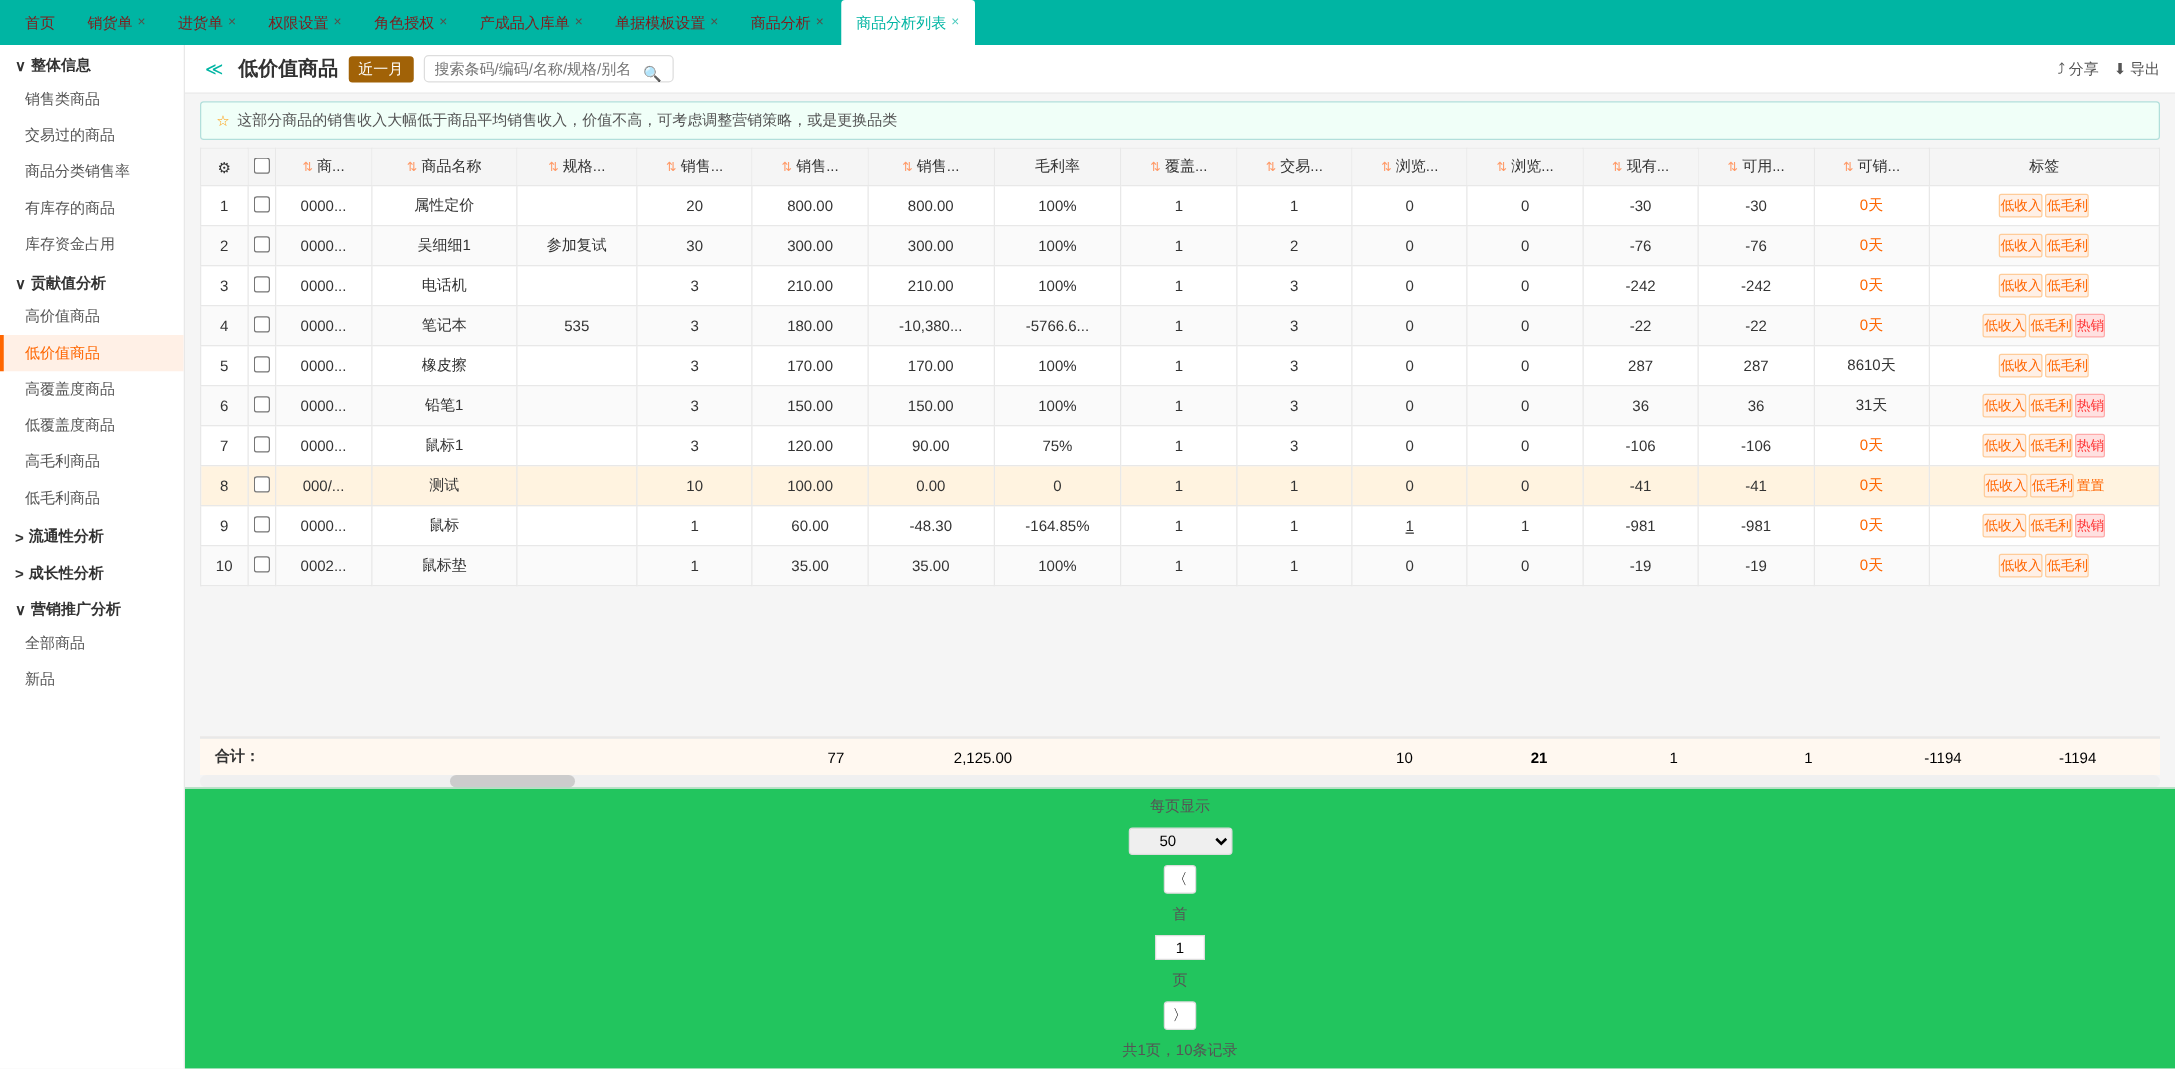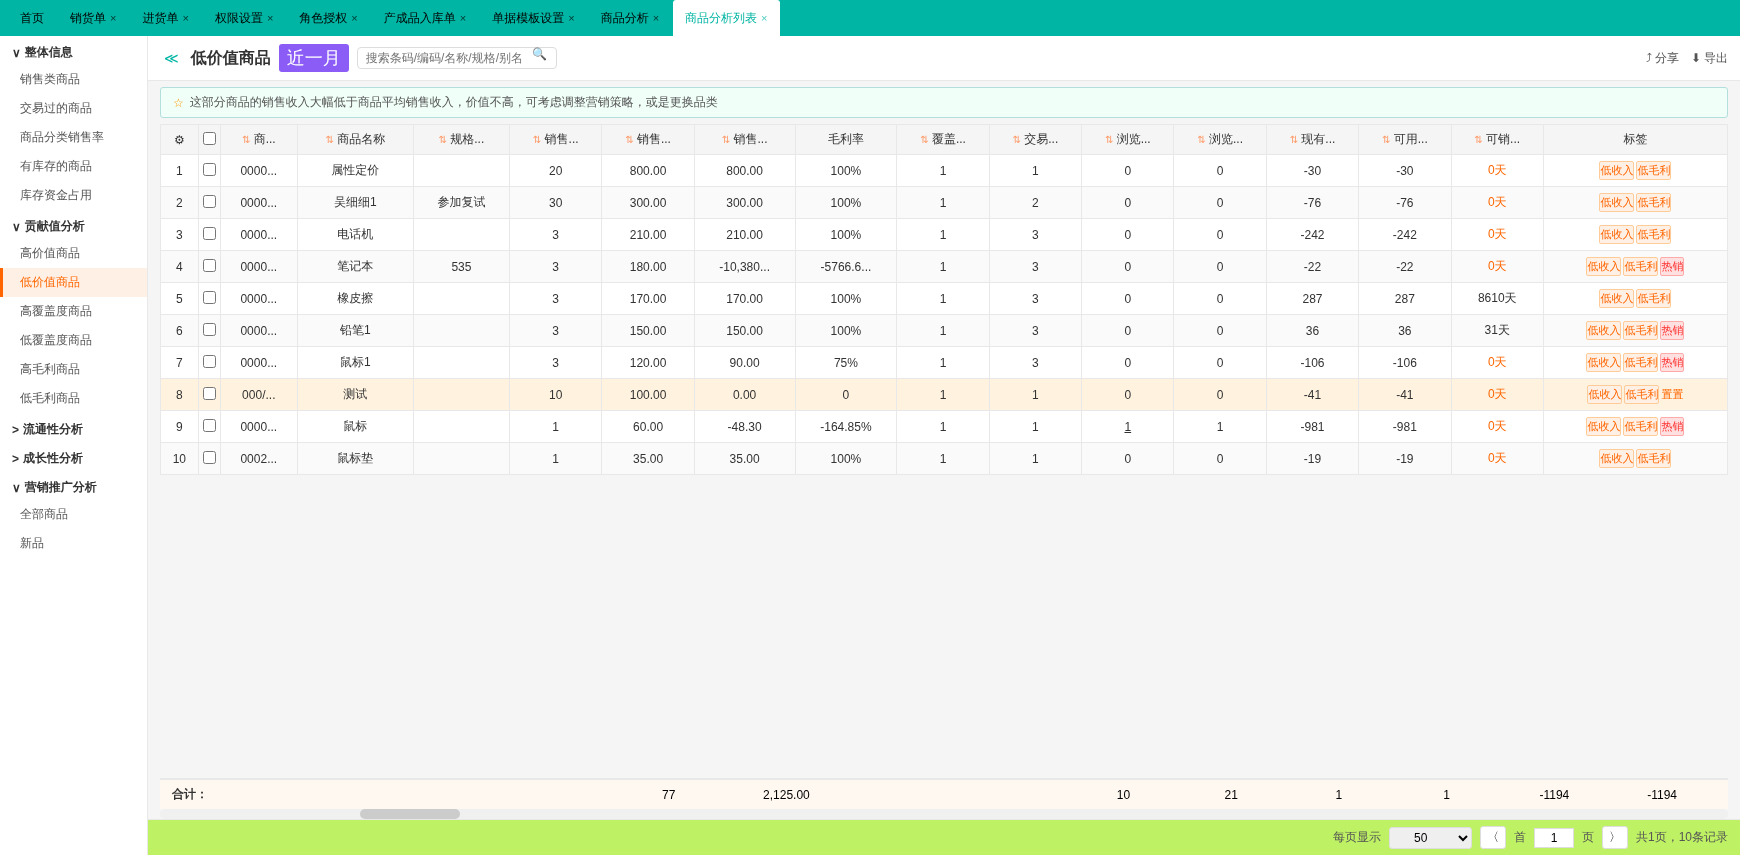--- a/index.html
+++ b/index.html
@@ -8,21 +8,21 @@
     
     .top-nav {
       background: #00b5a3;
       height: 36px;
       display: flex;
       align-items: center;
       padding: 0 8px;
       gap: 2px;
     }
     .nav-item {
-      color: #000000;
+      color: #7f1d1d;
       padding: 4px 12px;
       cursor: pointer;
       border-radius: 3px 3px 0 0;
       white-space: nowrap;
       height: 36px;
       display: flex;
       align-items: center;
       gap: 4px;
     }
     .nav-item.active { background: #fff; color: #00b5a3; }
@@ -71,27 +71,27 @@
     .content-header {
       display: flex;
       align-items: center;
       padding: 8px 12px;
       background: #fff;
       border-bottom: 1px solid #e8e8e8;
       gap: 8px;
     }
     .page-title { font-size: 16px; font-weight: bold; color: #333; }
     .tag-btn {
-      background: #8b5cf6;
+      background: #a16207;
       color: #fff;
       border: none;
       border-radius: 3px;
       padding: 2px 8px;
       cursor: pointer;
-      font-size: 18px;
+      font-size: 12px;
     }
     .search-box {
       border: 1px solid #ddd;
       border-radius: 4px;
       padding: 3px 8px;
       width: 200px;
       outline: none;
       color: #999;
     }
     .search-icon { color: #f96; cursor: pointer; margin-left: -24px; }
@@ -187,23 +187,24 @@
       align-items: center;
     }
     .footer-cell { text-align: center; padding: 0 4px; }
 
     
     .pagination {
       display: flex;
       align-items: center;
       justify-content: flex-end;
       padding: 6px 12px;
-      background: #bef264;
+      background: #22c55e;
       border-top: 1px solid #e8e8e8;
       gap: 8px;
+      flex-direction: column;
     }
     .pagination-label { color: #555; }
     .pagination-select {
       border: 1px solid #ddd;
       border-radius: 3px;
       padding: 2px 20px;
     }
     .pagination-btn {
       border: 1px solid #ddd;
       background: #fff;
@@ -347,21 +348,21 @@
       <span>新品</span>
     </div>
   </div>
 
   <div class="content">
 
     <div class="content-header">
       <span class="collapse-btn">≪</span>
       <span class="page-title">低价值商品</span>
       <button class="tag-btn">近一月</button>
-      <div style="position:relative; display:flex; align-items:flex-start;">
+      <div style="position:relative; display:flex; align-items:flex-end;">
         <input class="search-box" type="text" placeholder="搜索条码/编码/名称/规格/别名" style="">
         <span class="search-icon">🔍</span>
       </div>
       <div class="header-right">
         <button class="action-btn">
           <span>⤴</span>
           <span>分享</span>
         </button>
         <button class="action-btn">
           <span>⬇</span>
@@ -597,21 +598,21 @@
       <span class="footer-label">合计：</span>
       <div class="footer-cells">
         <span style="flex:1.5"></span>
         <span style="flex:1.5"></span>
         <span style="flex:1"></span>
         <span class="footer-cell" style="flex:1; text-align:center;">77</span>
         <span class="footer-cell" style="flex:1.2;">2,125.00</span>
         <span style="flex:1.2"></span>
         <span style="flex:1"></span>
         <span class="footer-cell" style="flex:1;">10</span>
-        <span class="footer-cell" style="flex:1;">21</span>
+        <span class="footer-cell" style="flex:1;font-weight:bold;">21</span>
         <span class="footer-cell" style="flex:1;">1</span>
         <span class="footer-cell" style="flex:1;">1</span>
         <span class="footer-cell" style="flex:1;">-1194</span>
         <span class="footer-cell" style="flex:1;">-1194</span>
       </div>
     </div>
 
     <div class="scroll-bar-area">
       <div class="scroll-thumb"></div>
     </div>

